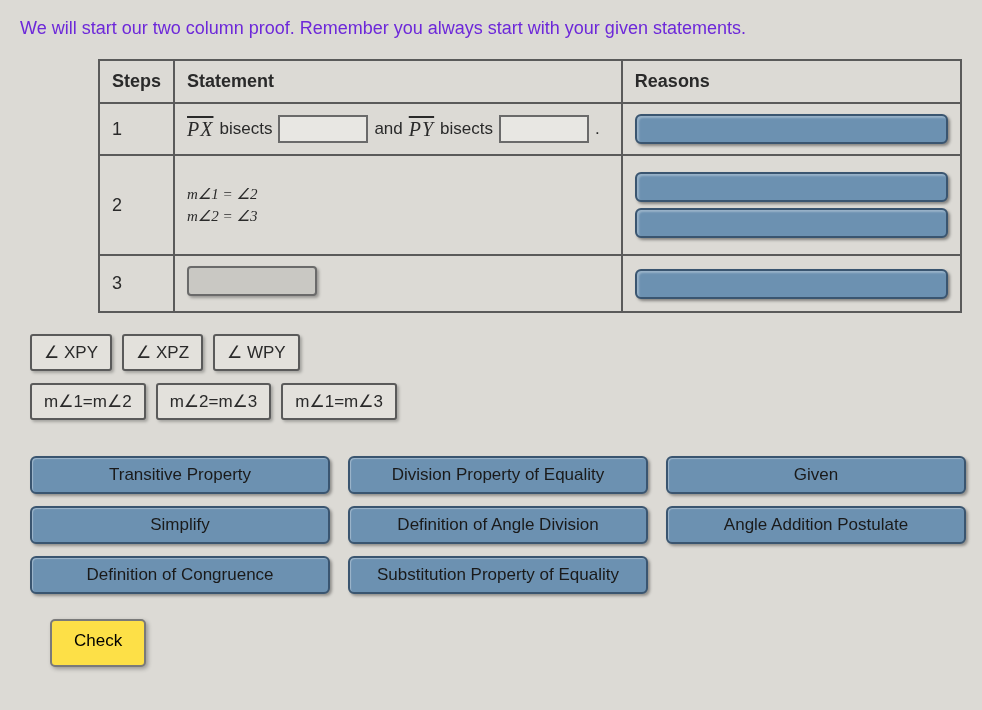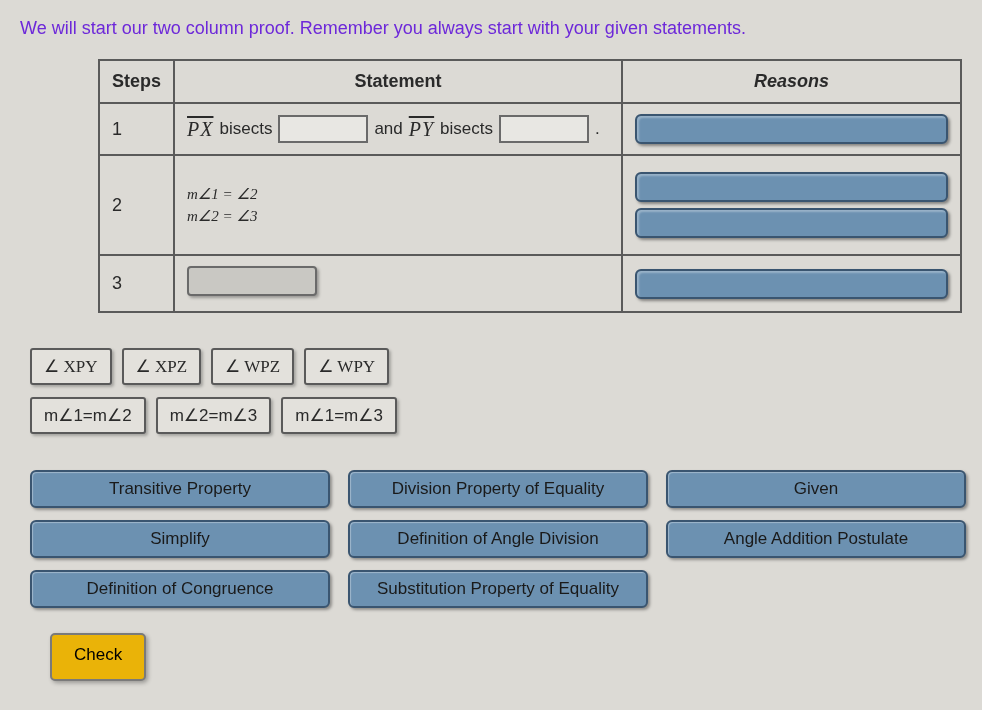--- a/index.html
+++ b/index.html
@@ -17,45 +17,44 @@
       font-size: 17px;
     }
     .instruction {
       margin-bottom: 20px;
       font-size: 18px;
       color: #6d28d9;
     }
     .proof-table {
       border-collapse: collapse;
       margin-left: 78px;
-      margin-bottom: 35px;
+      margin-bottom: 21px;
       background: transparent;
     }
     .proof-table th, .proof-table td {
       border: 2px solid #5a5a5a;
       padding: 10px 12px;
       text-align: left;
       vertical-align: middle;
     }
     .proof-table th {
       font-weight: bold;
-      text-align: center;
+      text-align: left;
       font-size: 18px;
       background: transparent;
     }
     .steps-col {
       width: 62px;
       text-align: left !important;
     }
     .statement-col {
       width: 455px;
     }
     .reasons-col {
       width: 345px;
-      font-style: italic;
     }
     .step-num {
       font-size: 18px;
     }
     .statement-row1 {
       display: flex;
       align-items: center;
       gap: 6px;
       flex-wrap: wrap;
     }
@@ -114,21 +113,21 @@
       margin-bottom: 12px;
       margin-left: 10px;
     }
     .tile {
       border: 2px solid #5a5a5a;
       background: #e3e1dc;
       padding: 6px 12px;
       font-size: 17px;
       border-radius: 3px;
       box-shadow: 2px 2px 3px rgba(0,0,0,0.25);
-      font-family: Liberation Serif, serif;
+      font-family: Liberation Sans, sans-serif;
       display: inline-flex;
       align-items: center;
     }
     .reason-tiles {
       display: grid;
       grid-template-columns: 300px 300px 300px;
       gap: 12px 18px;
       margin-left: 10px;
       margin-top: 36px;
     }
@@ -140,21 +139,21 @@
       text-align: center;
       font-size: 17px;
       color: #1a1a1a;
       box-shadow: inset 1px 1px 1px rgba(255,255,255,0.35), 2px 2px 3px rgba(0,0,0,0.35);
       cursor: move;
     }
     .check-btn {
       margin-top: 25px;
       margin-left: 30px;
       padding: 10px 22px 14px 22px;
-      background: #eab308;
+      background: #fde047;
       border: 2px solid #7a7a7a;
       border-radius: 5px;
       font-size: 17px;
       box-shadow: 2px 2px 4px rgba(0,0,0,0.3);
       cursor: pointer;
     }
     .mtile{
       font-family: Arial, sans-serif;
     }
   </style>
@@ -211,21 +210,20 @@
       <td>
         <span class="reason-slot"></span>
       </td>
     </tr>
   </tbody>
 </table>
 
 <div class="tile-row">
   <div class="tile">∠ XPY</div>
   <div class="tile">∠ XPZ</div>
-  <div class="tile">∠ WPZ</div>
   <div class="tile">∠ WPY</div>
 </div>
 
 <div class="tile-row">
   <div class="tile mtile">m∠1=m∠2</div>
   <div class="tile mtile">m∠2=m∠3</div>
   <div class="tile mtile">m∠1=m∠3</div>
 </div>
 
 <div class="reason-tiles">

